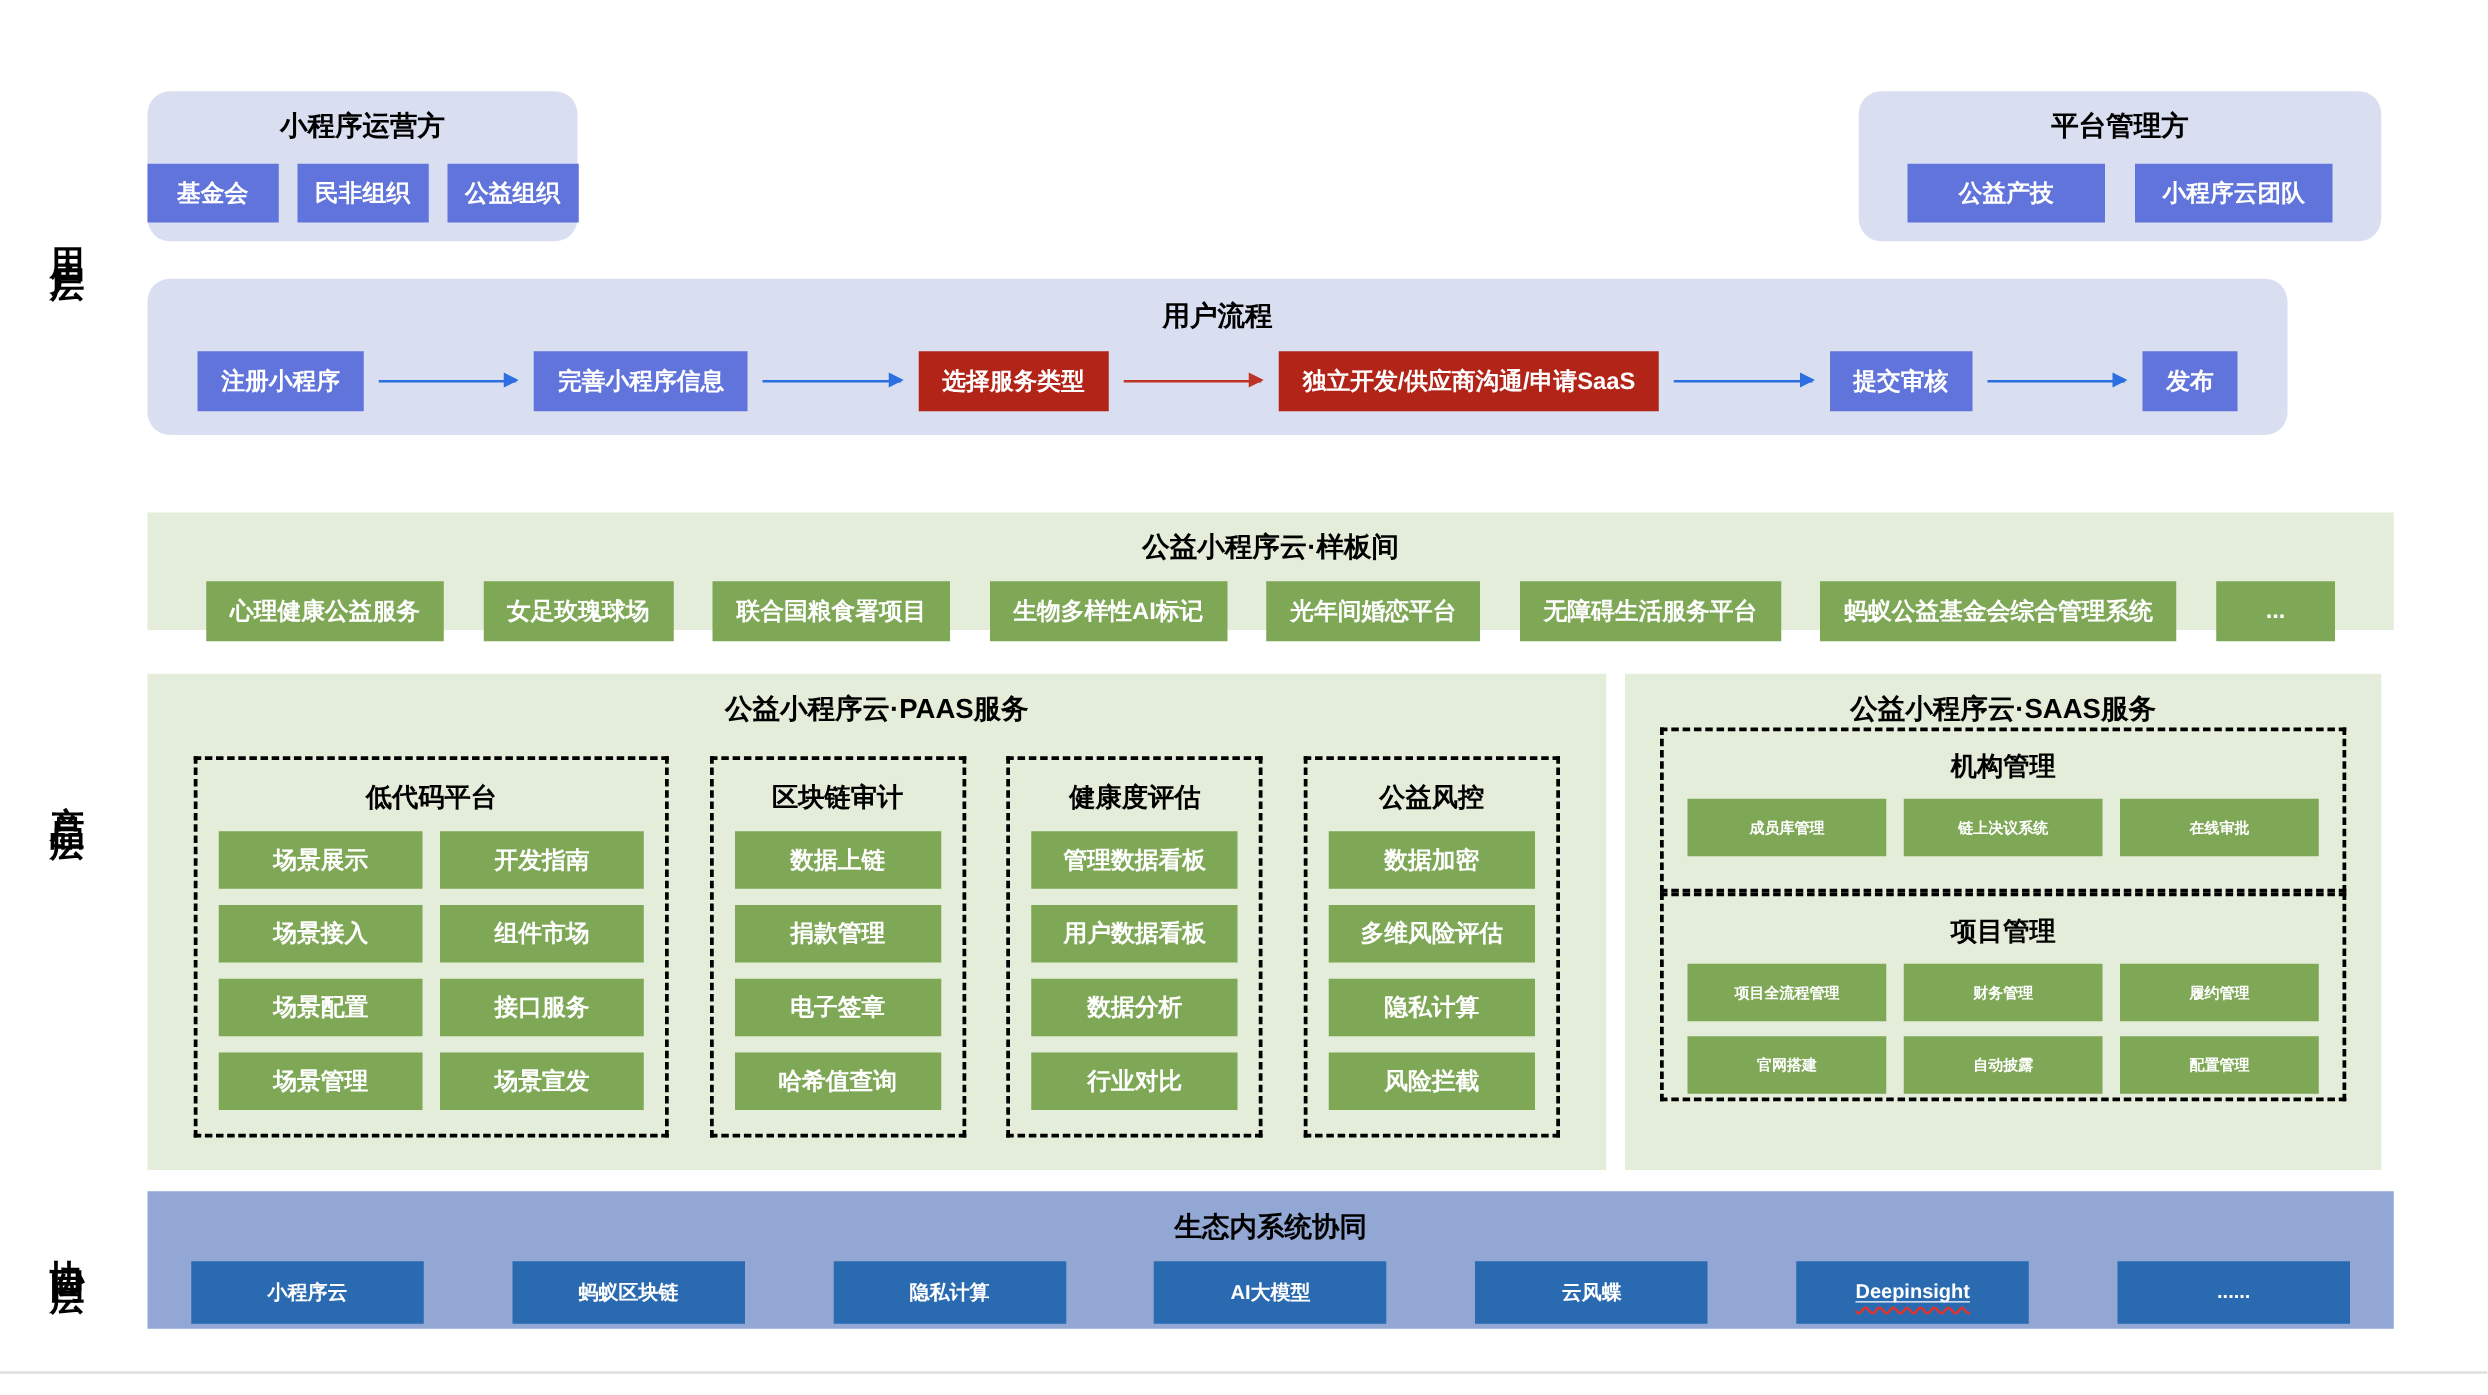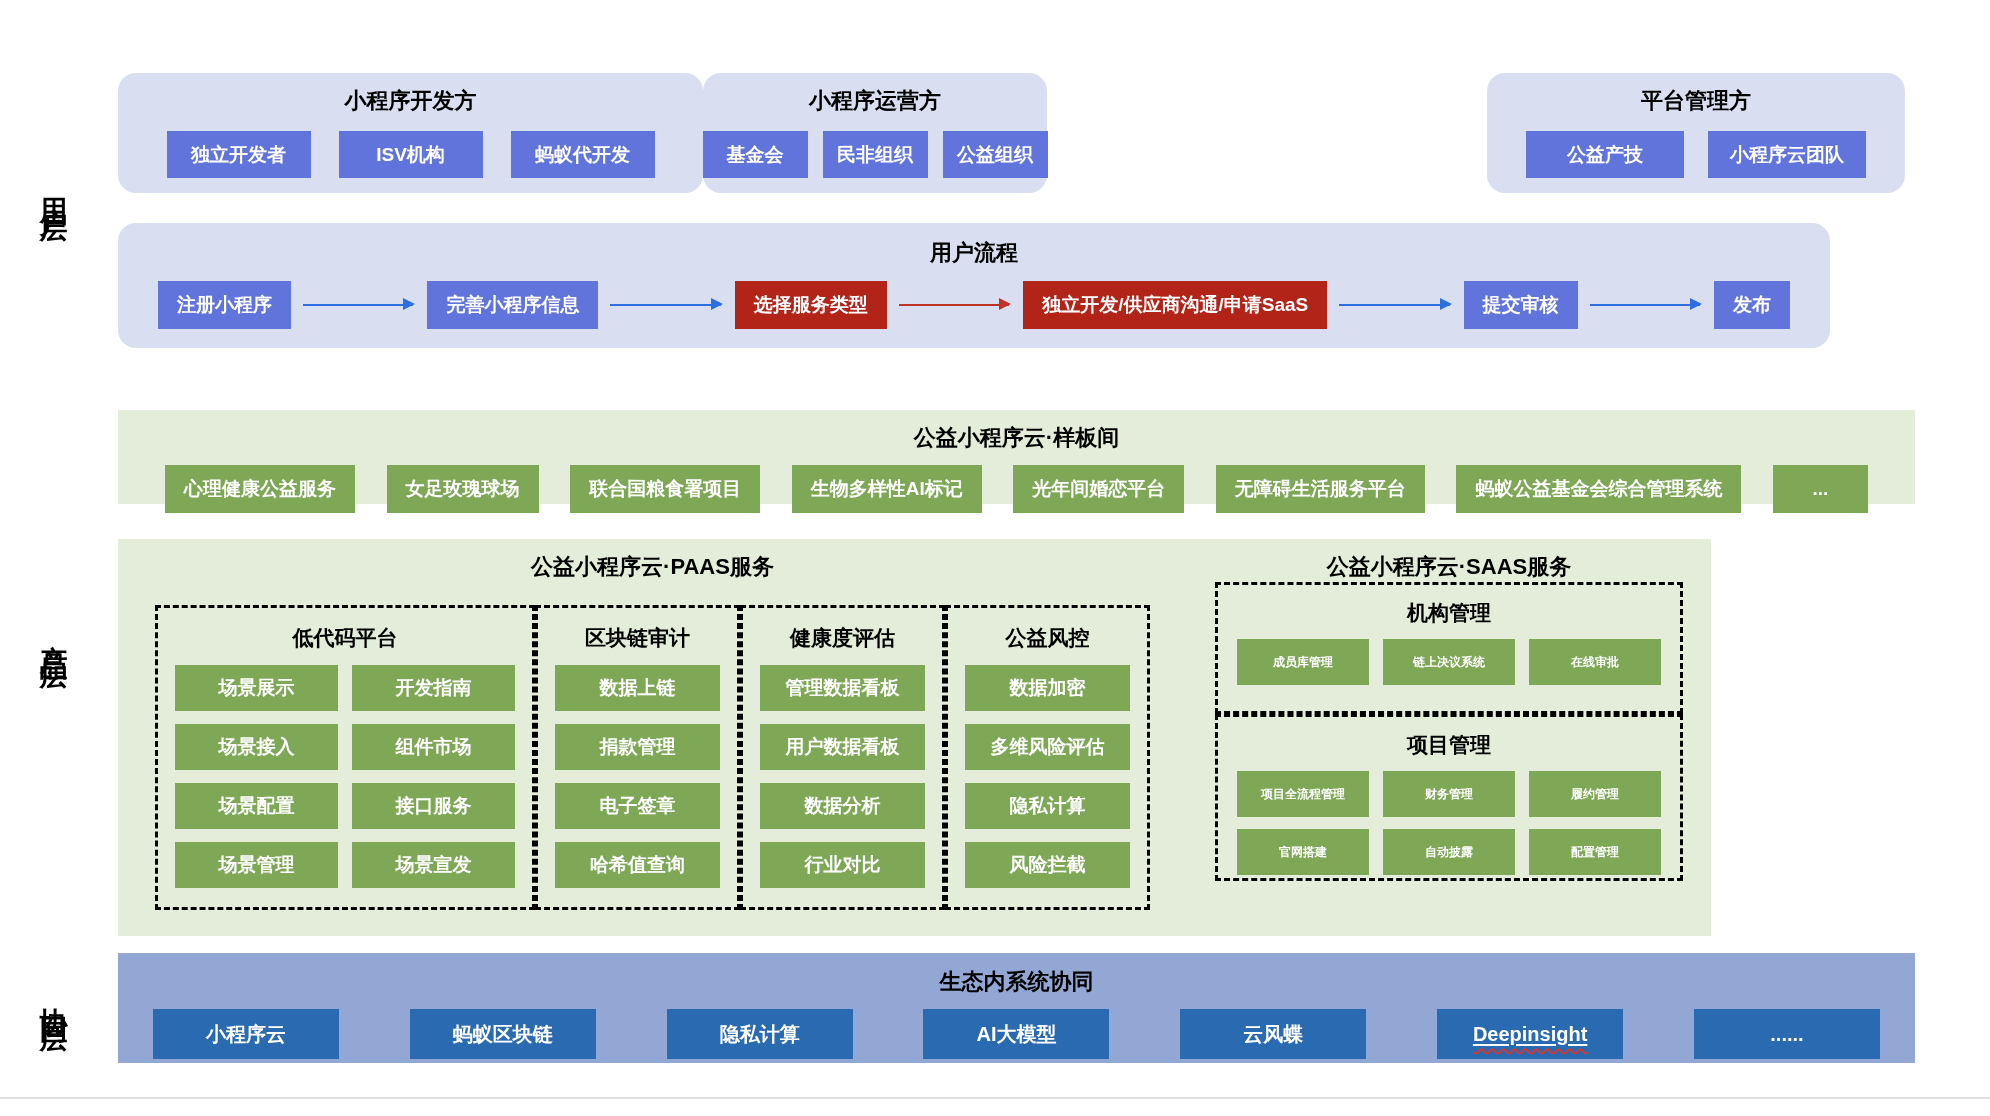--- a/index.html
+++ b/index.html
@@ -58,21 +58,21 @@
 
   
   .showroom{margin-top:62px; width:1797px; height:94px; background:var(--greenbg); padding-top:13px;}
   .showroom-items{display:flex; justify-content:space-between; align-items:center;
     padding:0 47px; margin-top:12px;}
   .gbtn{background:var(--green); color:#fff; font-weight:bold; font-size:19px;
     height:48px; display:flex; align-items:center; justify-content:center;
     padding:0 19px; min-width:95px; white-space:nowrap;}
 
   
-  .row4{display:flex; margin-top:35px; width:1593px;}
+  .row4{display:flex; margin-top:35px; width:1787px;}
   .bigpanel{background:var(--greenbg); height:397px; padding-top:13px;}
   .paas{width:1167px;}
   .saas{width:605px; margin-left:auto;}
   .group{border:3px dashed #000;}
   .group-title{text-align:center; font-weight:bold; font-size:21px; margin-top:8px;}
   .group-items{display:grid; gap:13px 14px; margin-top:13px;}
   .paas-groups{display:flex; justify-content:space-between; padding:0 37px; margin-top:23px;}
   .g-lowcode{width:380px; height:305px; padding:8px 17px;}
   .g-lowcode .group-items{grid-template-columns:1fr 1fr;}
   .g-col{width:205px; height:305px; padding:8px 17px;}
@@ -83,49 +83,40 @@
   .g-org .group-items{grid-template-columns:1fr 1fr 1fr; margin-top:12px;}
   .g-proj{height:167px; margin-top:10px; padding:6px 19px;}
   .g-proj .group-items{grid-template-columns:1fr 1fr 1fr; gap:12px 14px; margin-top:12px;}
   .saas .gbtn{padding:0 4px; font-size:12px; height:46px;}
   .g-col .gbtn{height:46px;} .g-lowcode .gbtn{height:46px;}
 
   
   .eco{margin-top:17px; width:1797px; height:110px; background:var(--bar); padding-top:14px;}
   .eco-items{display:flex; justify-content:space-between; align-items:center;
     padding:0 35px; margin-top:12px;}
-  .ebtn{background:var(--dblue); color:#fff; font-weight:bold; font-size:20px;
+  .ebtn{background:var(--dblue); color:#fff; font-weight:bold; font-size:16px;
     height:50px; display:flex; align-items:center; justify-content:center;
     min-width:186px; padding:0 22px; white-space:nowrap;}
   .u-solid{text-decoration:underline; text-underline-offset:3px;}
   .u-solid span{text-decoration:underline wavy #e0342b; text-underline-offset:7px; text-decoration-thickness:1.5px;}
 
   .page-edge{position:absolute; left:0; top:1097px; width:1990px; height:2px; background:#dfdfdf;}
 </style>
 </head>
 <body>
 
 <div>
 
   <div class="layer-label" style="top:175px">用户层</div>
   <div class="layer-label" style="top:622px">产品层</div>
   <div class="layer-label" style="top:985px">协同层</div>
 
   <div class="main">
 
     <section class="row1">
-      <div class="panel panel-a">
-        <div class="panel-title">小程序开发方</div>
-        <div class="panel-items">
-
-        <div class="btn">独立开发者</div>
-            <div class="btn">ISV机构</div>
-            <div class="btn">蚂蚁代开发</div>
-          </div>
-      </div>
       <div class="panel panel-b">
         <div class="panel-title">小程序运营方</div>
         <div class="panel-items">
 
         <div class="btn">基金会</div>
             <div class="btn">民非组织</div>
             <div class="btn">公益组织</div>
           </div>
       </div>
       <div class="panel panel-c">

